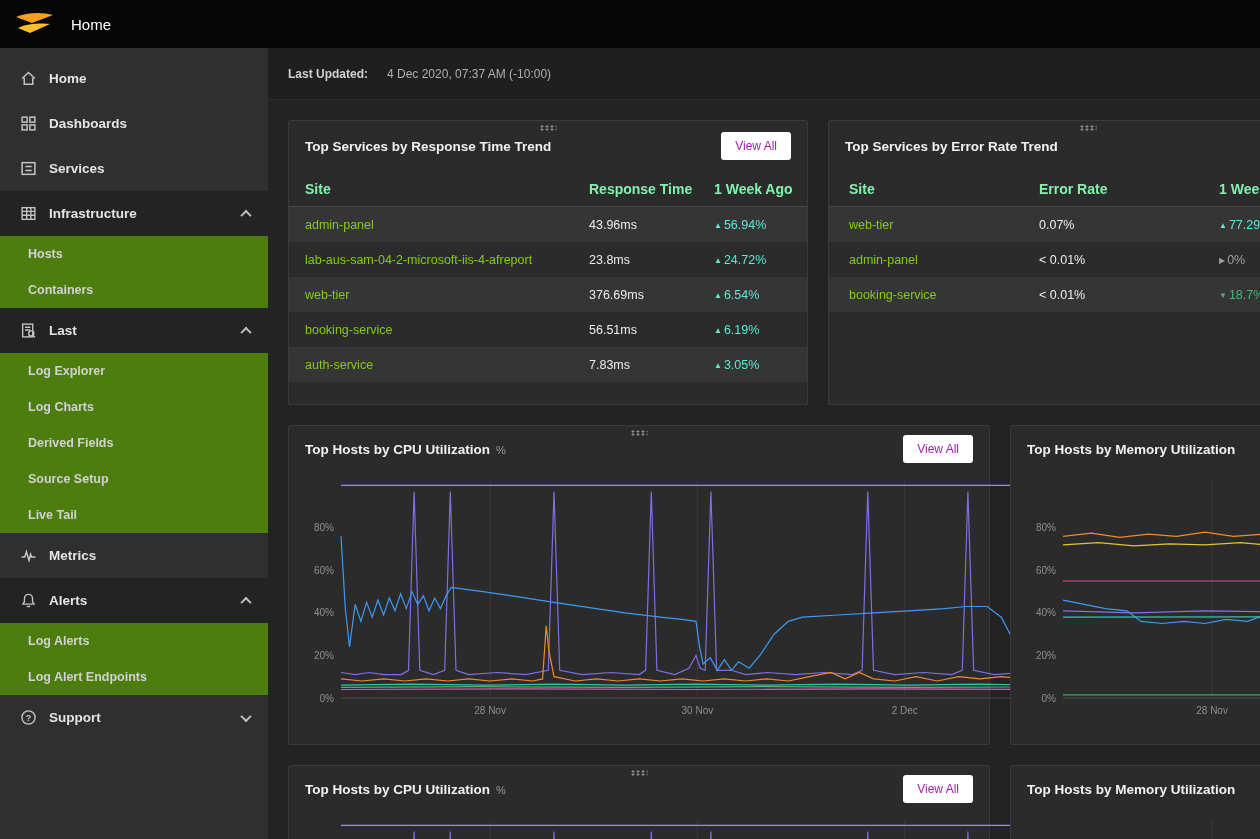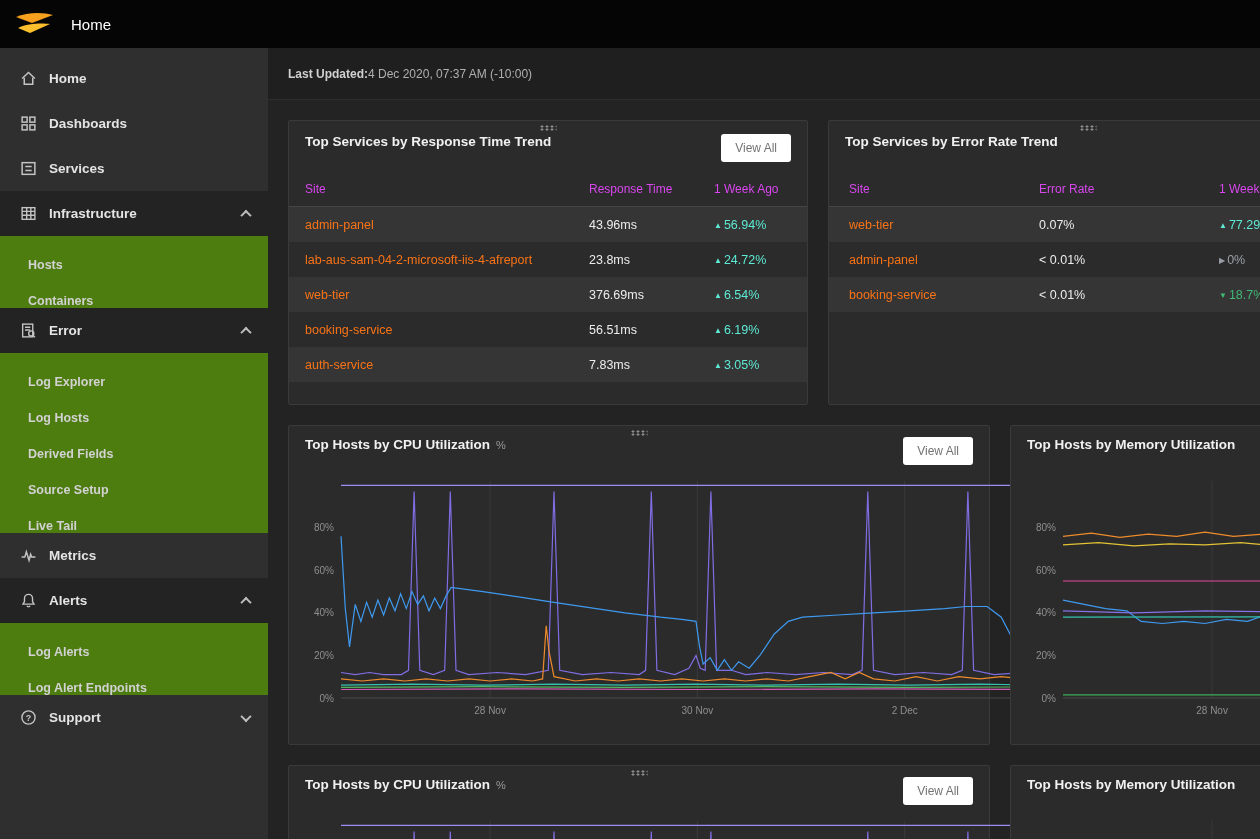--- a/index.html
+++ b/index.html
@@ -12,50 +12,50 @@
   .topbar-title{color:#fff;font-size:15px;margin-left:16px;font-weight:400}
   
   .sidebar{position:absolute;top:48px;left:0;width:268px;height:791px;background:#2f2f2f;
     overflow:hidden;padding-top:8px}
   .nav-item{height:45px;display:flex;align-items:center;padding:0 18px 0 20px;color:#e4e4e4;
     font-size:13.5px;font-weight:700;cursor:pointer}
   .nav-icon{width:17px;height:17px;margin-right:12px;color:#c4c4c4;display:inline-flex;flex:0 0 auto}
   .nav-icon svg{width:17px;height:17px}
   .nav-group.expanded{background:#4d7c0f}
   .nav-group.expanded>.nav-item{background:#232323}
-  .nav-sub{height:36px;display:flex;align-items:flex-end;padding-left:28px;color:#d2d2d2;
+  .nav-sub{height:36px;display:flex;align-items:center;padding-left:28px;color:#d2d2d2;
     font-size:12.5px;font-weight:700;cursor:pointer}
   .chev{width:8px;height:8px;border-left:2px solid #bdbdbd;border-bottom:2px solid #bdbdbd;
     margin-left:auto;flex:0 0 auto}
   .chev.down{transform:rotate(-45deg) translate(1px,-1px)}
   .chev.up{transform:rotate(135deg) translate(1px,-1px)}
   
   .main{position:absolute;top:48px;left:268px;width:992px;height:791px;background:#232323;overflow:hidden}
   .updated{height:52px;display:flex;align-items:center;padding-left:20px;font-size:12px;
     color:#b0b0b0;background:#1f1f1f;border-bottom:1px solid #2d2d2d}
-  .updated b{color:#d0d0d0;font-weight:700;margin-right:0}
+  .updated b{color:#d0d0d0;font-weight:700;margin-right:19px}
   .content{padding:20px;display:flex;flex-direction:column;gap:20px;width:1660px}
   .row{display:flex;gap:20px}
   .card{background:#2b2b2b;border:1px solid #3a3a3a;border-radius:2px;position:relative;flex:0 0 auto}
   .drag-dots{position:absolute;top:4px;left:50%;transform:translateX(-50%);width:17px;height:6px;
     background-image:radial-gradient(circle,#8c8c8c 1px,transparent 1.3px);background-size:5px 3px;cursor:grab}
-  .card-head{display:flex;align-items:flex-start;padding:13px 16px;height:50px}
+  .card-head{display:flex;align-items:center;padding:13px 16px;height:50px}
   .chart-card .card-head{height:46px;padding:11px 16px}
   .card-title{color:#f1f1f1;font-size:13.5px;font-weight:700}
   .unit{color:#9a9a9a;font-size:11px;margin-left:6px;font-weight:400}
-  .view-all{margin-left:auto;background:#ffffff;color:#737373;border:none;border-radius:3px;
+  .view-all{margin-left:auto;background:#ffffff;color:#a21caf;border:none;border-radius:3px;
     height:28px;padding:0 14px;font-size:12px;font-family:"Liberation Sans",sans-serif;cursor:pointer}
   
   .t-head,.t-row{display:grid;align-items:center}
   .cols-a .t-head,.cols-a .t-row{grid-template-columns:284px 125px 1fr;padding-left:16px}
   .cols-b .t-head,.cols-b .t-row{grid-template-columns:190px 180px 1fr;padding-left:20px}
-  .t-head{height:36px;color:#d946ef;font-size:12px;font-weight:400;border-bottom:1px solid #454545}
+  .t-head{height:36px;color:#86efac;font-size:14px;font-weight:700;border-bottom:1px solid #454545}
   .t-row{height:35px;font-size:12.5px;color:#ececec}
   .t-row.alt{background:#353535}
-  .site-link{color:#f97316;text-decoration:none;cursor:pointer;overflow:hidden;white-space:nowrap;
+  .site-link{color:#84cc16;text-decoration:none;cursor:pointer;overflow:hidden;white-space:nowrap;
     text-overflow:ellipsis;padding-right:10px}
   .tri{font-size:8px;vertical-align:1px;margin-right:2px}
   .trend-up{color:#5eead4}
   .trend-down{color:#41b876}
   .trend-flat{color:#9aa0a6}
   
   .chart-card{width:702px;height:320px}
   .chart-svg{position:absolute;top:46px;left:0;display:block}
   .chart-svg text{font-family:"Liberation Sans",sans-serif}
 </style>
@@ -129,28 +129,28 @@
     <div class="nav-group expanded">
       <div class="nav-item">
         <span class="nav-icon">
           <svg viewBox="0 0 16 16" fill="none" stroke="currentColor" stroke-width="1.3">
             <rect x="2.5" y="2" width="9.5" height="12"></rect>
             <path d="M4.7 5h5M4.7 7.5h5"></path>
             <circle cx="10.6" cy="10.8" r="2.4"></circle>
             <path d="M12.3 12.6l1.8 1.8"></path>
           </svg>
         </span>
-        <span class="nav-label">Error</span>
+        <span class="nav-label">Last</span>
         <span class="chev up"></span>
       </div>
       <div class="nav-sub">
         <span>Log Explorer</span>
       </div>
       <div class="nav-sub">
-        <span>Log Hosts</span>
+        <span>Log Charts</span>
       </div>
       <div class="nav-sub">
         <span>Derived Fields</span>
       </div>
       <div class="nav-sub">
         <span>Source Setup</span>
       </div>
       <div class="nav-sub">
         <span>Live Tail</span>
       </div>

